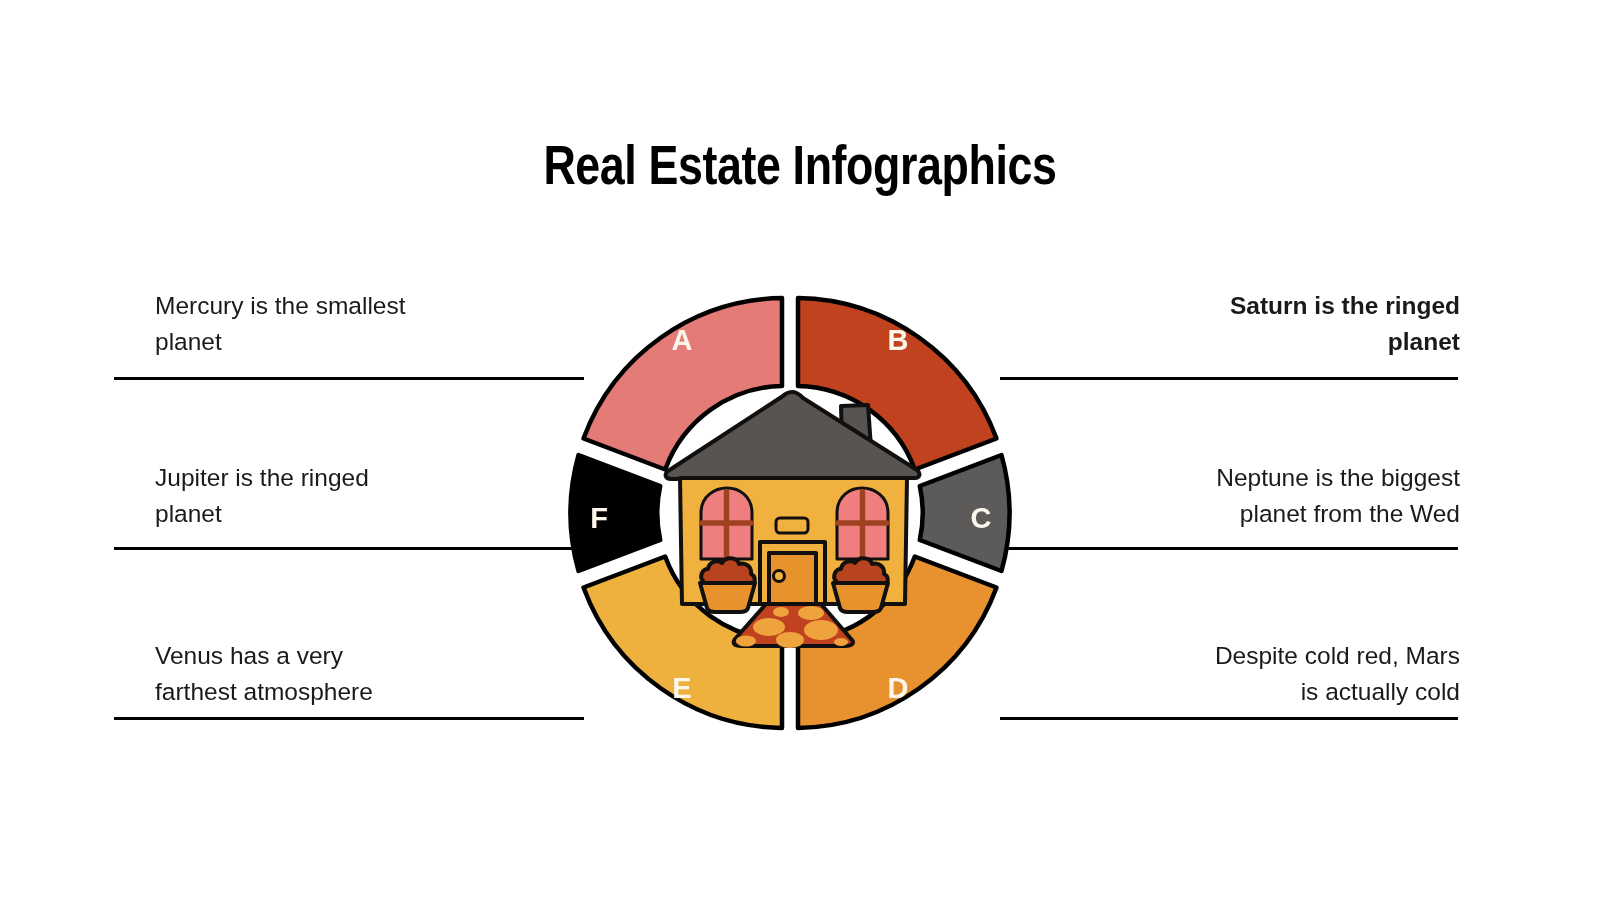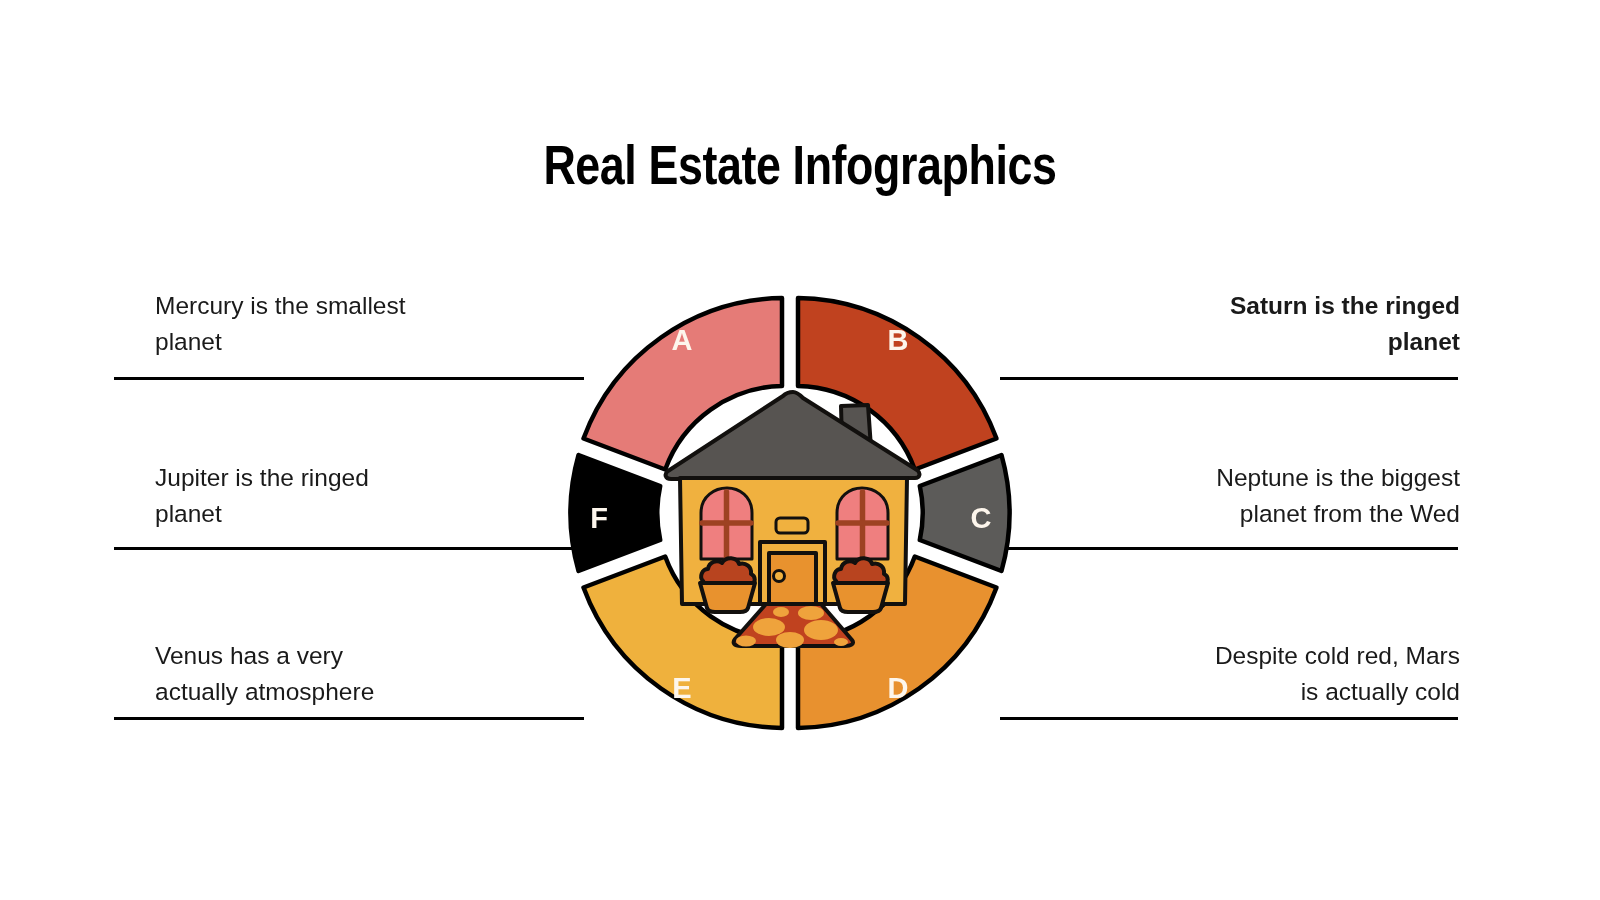--- a/index.html
+++ b/index.html
@@ -110,21 +110,21 @@
 <div class="caption left cap-row1" style="color: rgb(26, 26, 26);">
   <div>Mercury is the smallest</div>
   <div>planet</div>
 </div>
 <div class="caption left cap-row2" style="color: rgb(26, 26, 26);">
   <div>Jupiter is the ringed</div>
   <div>planet</div>
 </div>
 <div class="caption left cap-row3" style="color: rgb(26, 26, 26);">
   <div>Venus has a very</div>
-  <div>actually atmosphere</div>
+  <div>farthest atmosphere</div>
 </div>
 
 <div class="caption right cap-row1" style="color: rgb(26, 26, 26); font-weight: bold;">
   <div>Saturn is the ringed</div>
   <div>planet</div>
 </div>
 <div class="caption right cap-row2" style="color: rgb(26, 26, 26);">
   <div>Neptune is the biggest</div>
   <div>planet from the Wed</div>
 </div>

